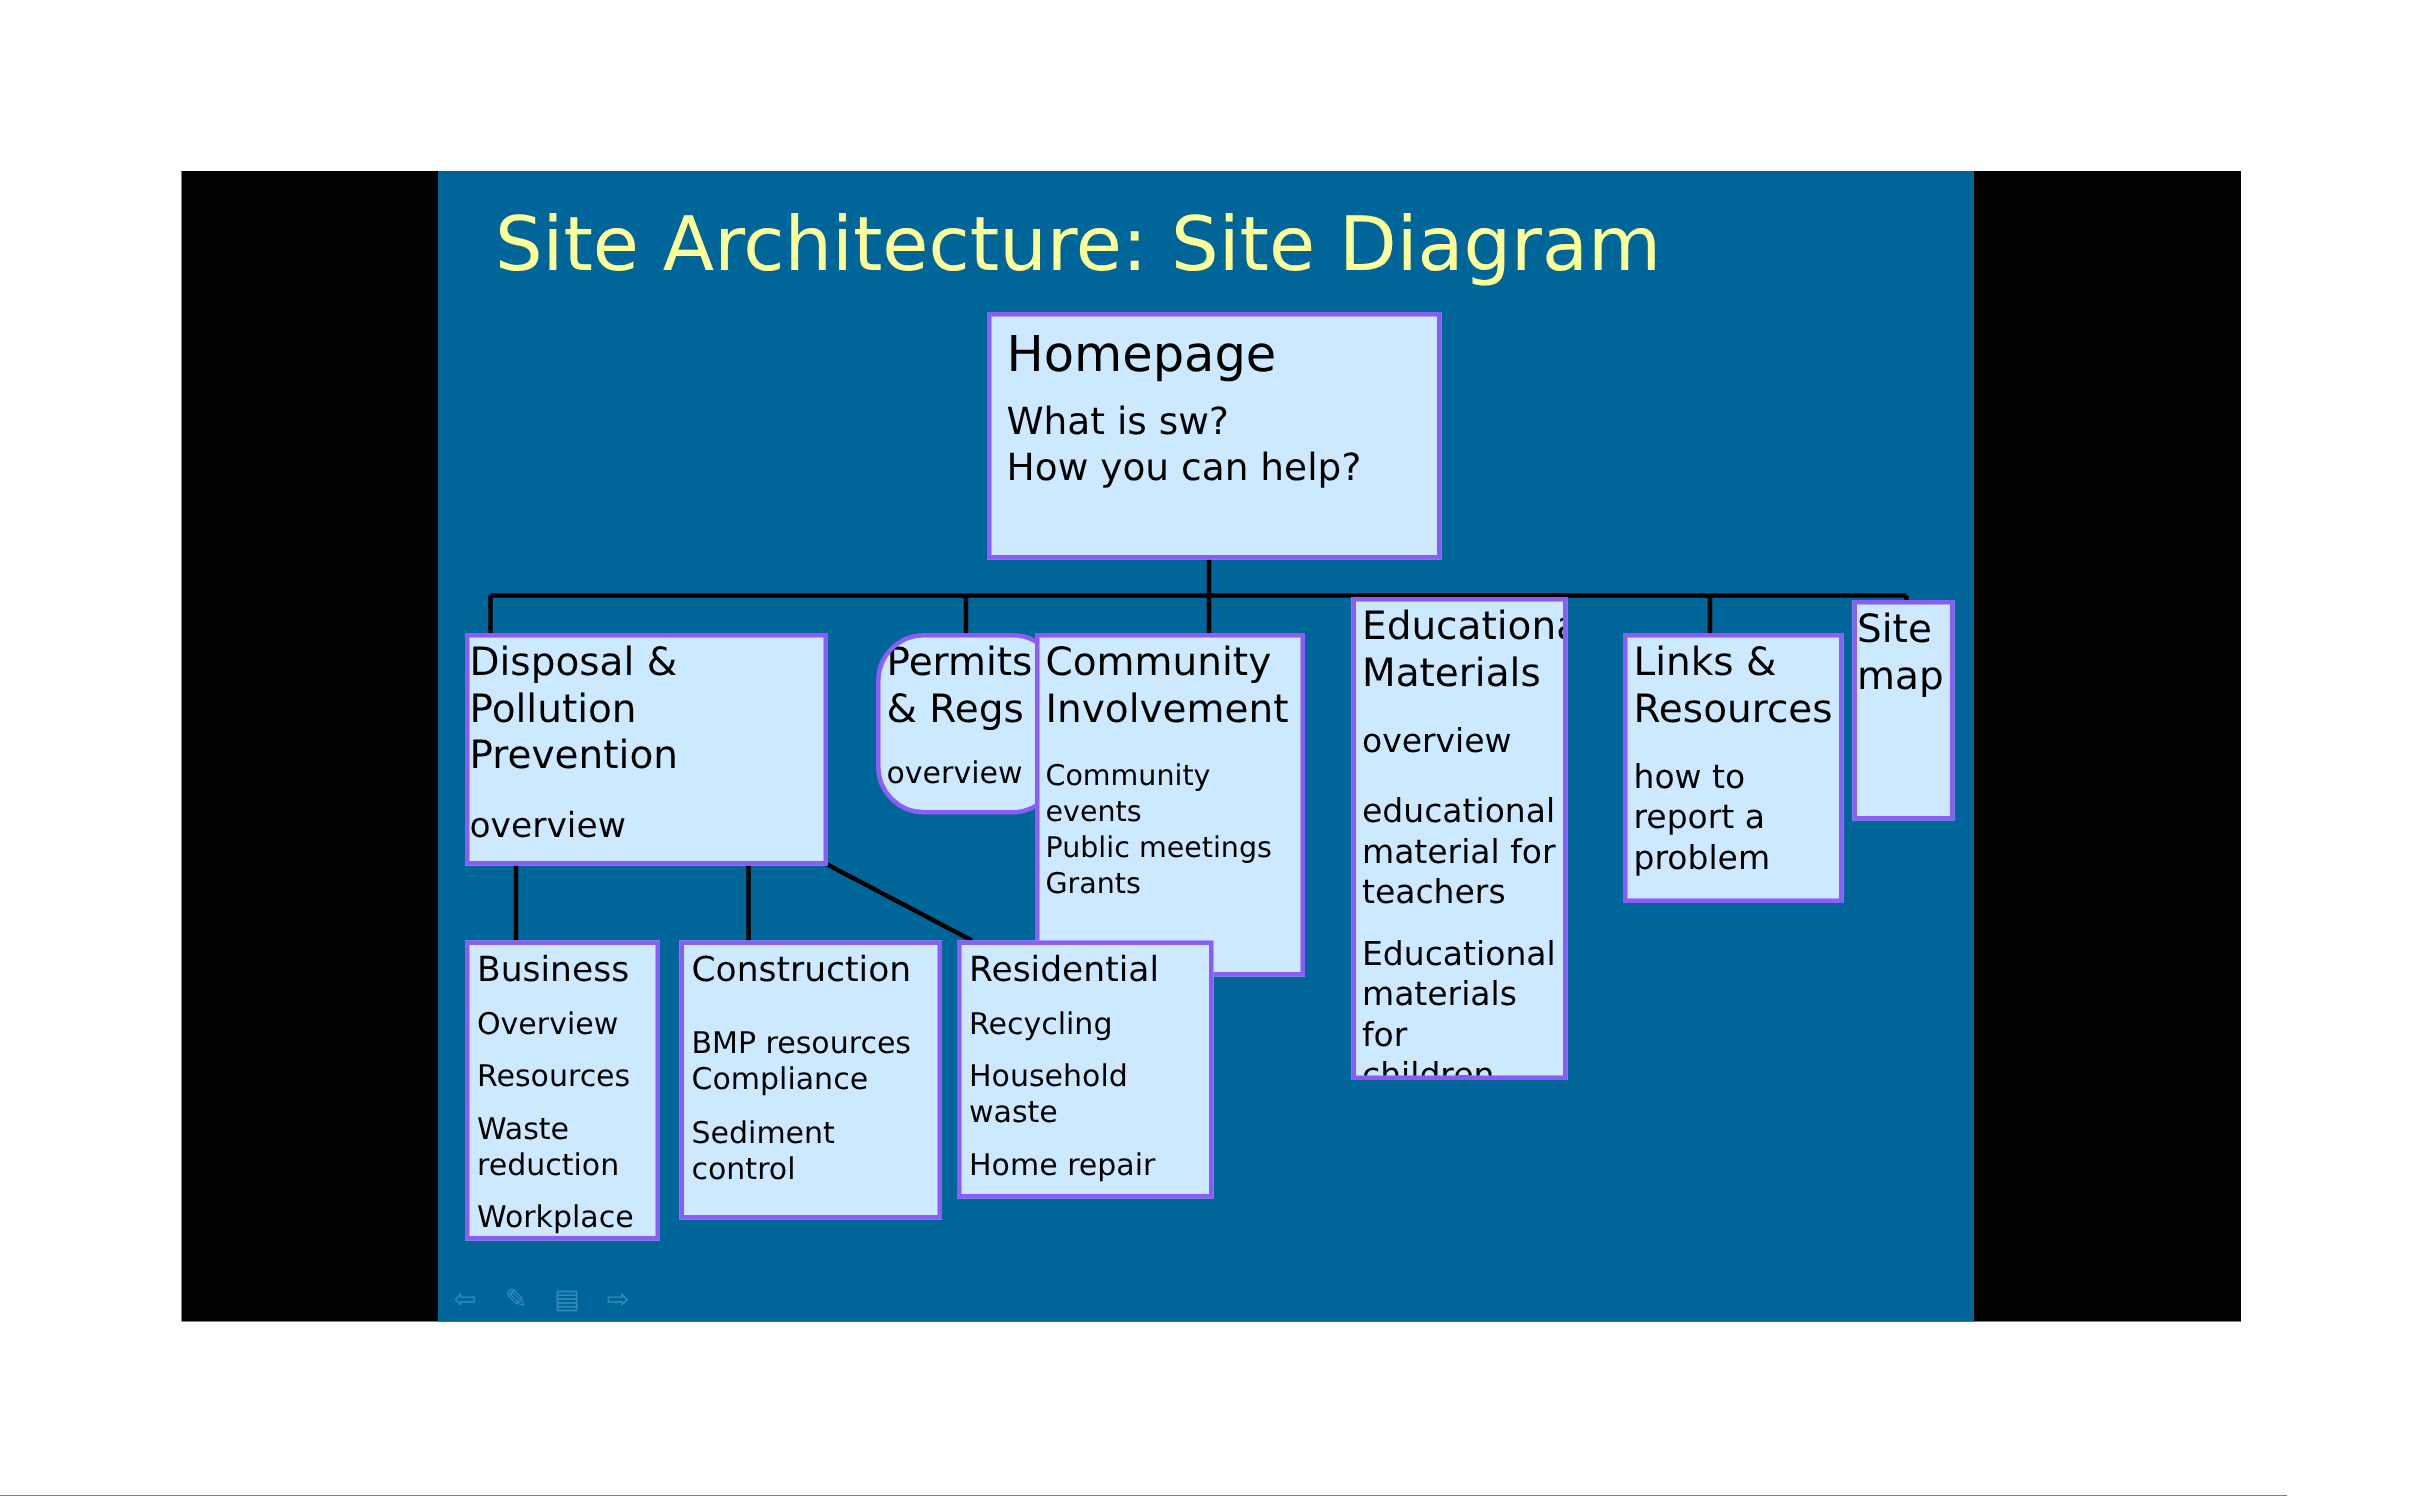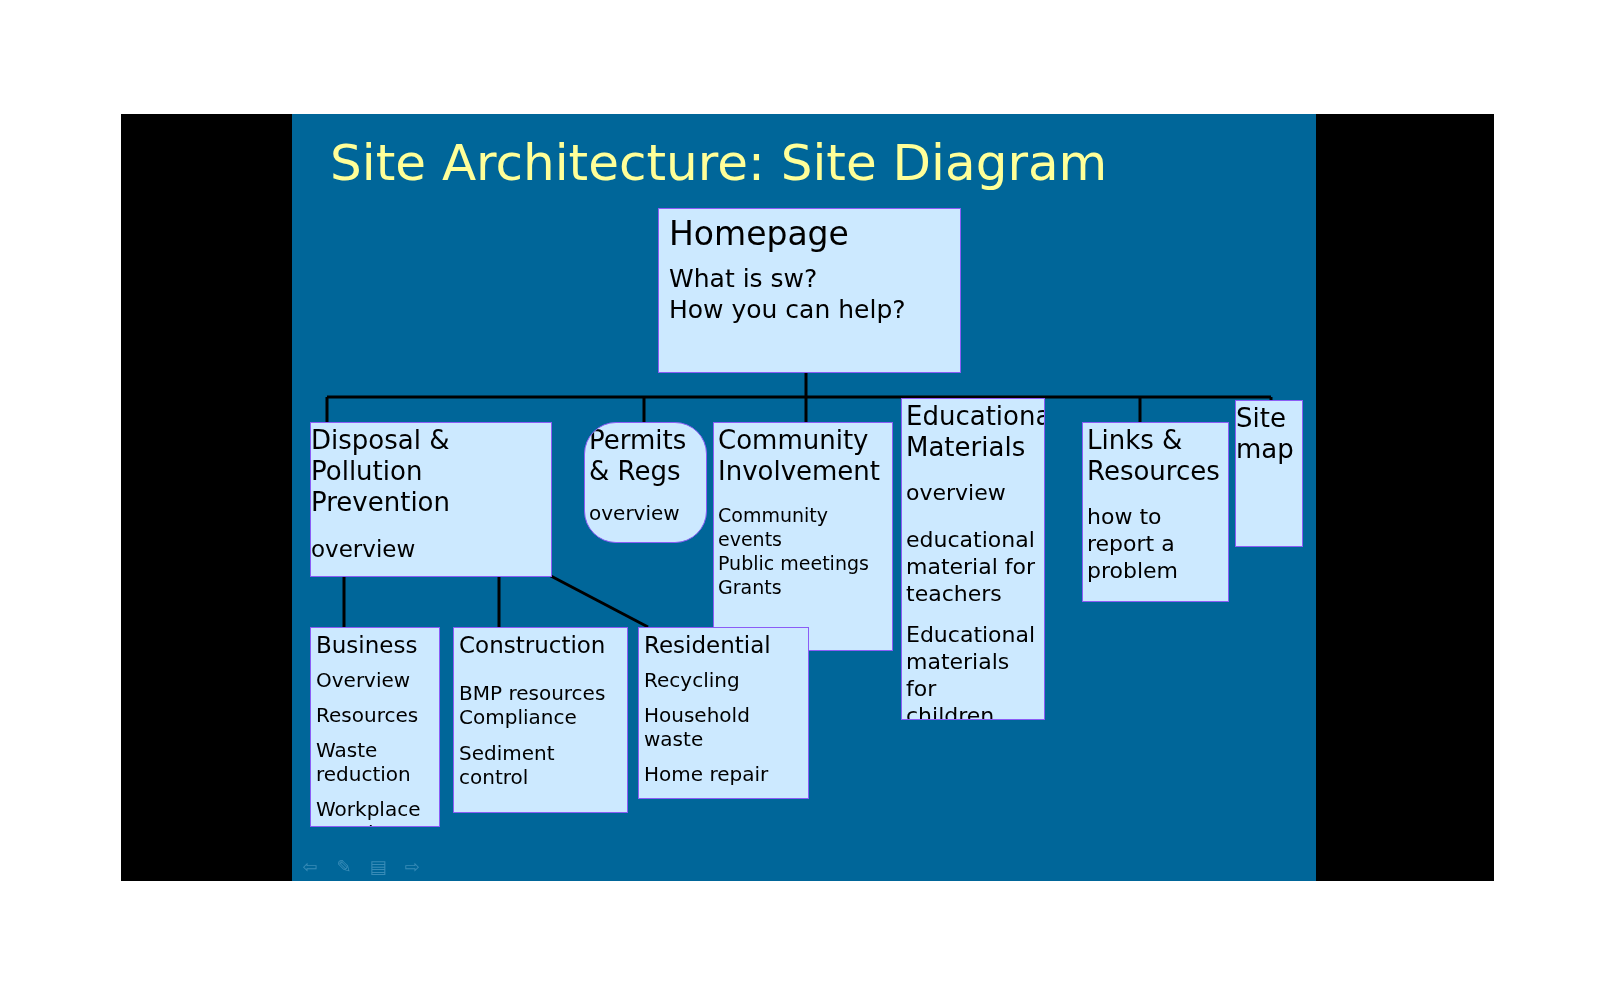--- a/index.html
+++ b/index.html
@@ -1,20 +1,20 @@
 <!DOCTYPE html>
 <html><head>
 <meta charset="utf-8">
 <style>
   html,body{margin:0;padding:0;}
   body{width:1613px;height:997px;background:#ffffff;position:relative;overflow:hidden;font-family:"DejaVu Sans","Liberation Sans",sans-serif;}
   .letterbox{position:absolute;left:121px;top:114px;width:1373px;height:767px;background:#000000;}
   .slide{position:absolute;left:292px;top:114px;width:1024px;height:767px;background:#006699;}
   .title{position:absolute;left:330px;top:136px;font-size:50px;color:#FFFF99;white-space:nowrap;line-height:1.1;}
-  .box{position:absolute;background:#CCE9FF;border:1px solid #8b5cf6;box-sizing:border-box;color:#000;overflow:hidden;}
+  .box{position:absolute;background:#CCE9FF;border:3px solid #8b5cf6;box-sizing:border-box;color:#000;overflow:hidden;}
   .box .hd{font-size:26px;line-height:31px;white-space:pre-line;}
   .box .it{font-size:20px;line-height:24px;white-space:pre-line;}
   .nav{position:absolute;top:856px;display:flex;gap:14px;left:300px;opacity:.35;}
   .nav span{color:#9fd1f0;font-size:18px;width:20px;text-align:center;}
   svg.conn{position:absolute;left:0;top:0;}
 </style>
 </head>
 <body>
 
 <div class="letterbox"></div>
@@ -50,21 +50,21 @@
 Prevention</div>
   <div class="hd" style="font-size:23px;margin-top:16px;">overview</div>
 </div>
 
 <div class="box" style="left:584px;top:422px;width:123px;height:121px;padding:2px 4px;border-radius:32px;">
   <div class="hd">Permits
 &amp; Regs</div>
   <div class="it" style="margin-top:14px;">overview</div>
 </div>
 
-<div class="box" style="left:713px;top:422px;width:180px;height:229px;padding:2px 4px;">
+<div class="box" style="left:690px;top:422px;width:180px;height:229px;padding:2px 4px;">
   <div class="hd">Community
 Involvement</div>
   <div class="it" style="font-size:19px;line-height:24px;margin-top:16px;">Community
 events
 Public meetings
 Grants</div>
 </div>
 
 <div class="box" style="left:901px;top:398px;width:144px;height:322px;padding:2px 4px;">
   <div class="hd">Educational

